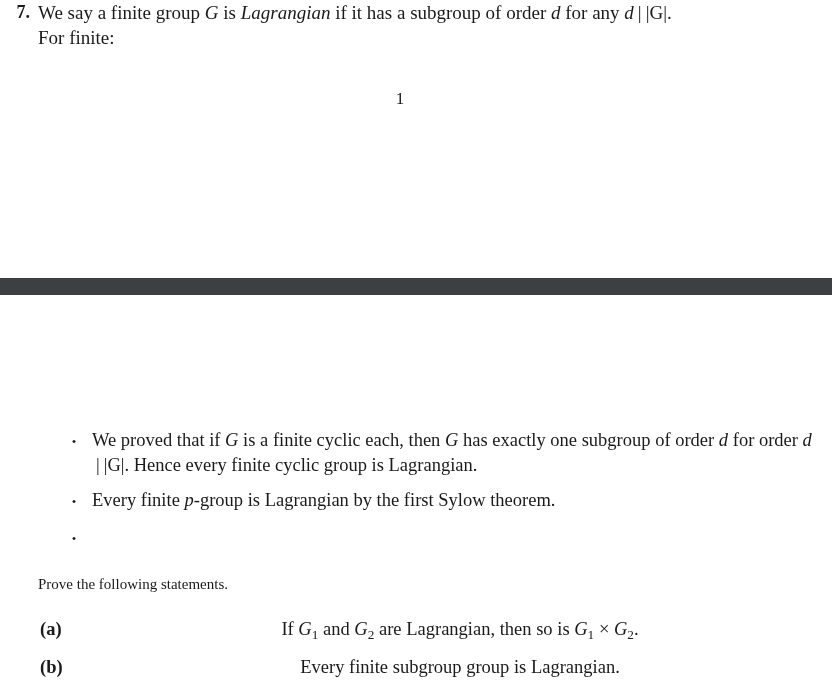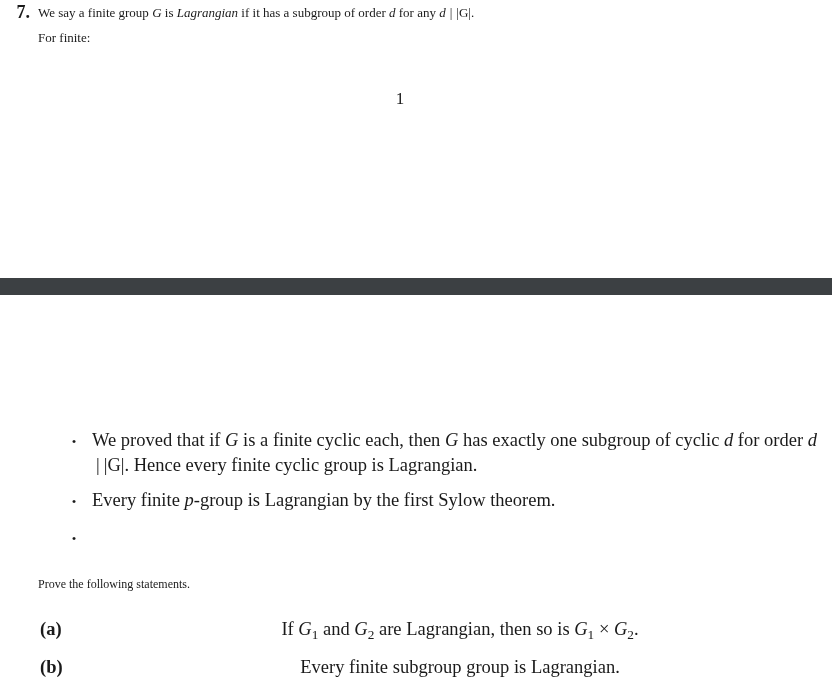--- a/index.html
+++ b/index.html
@@ -49,21 +49,21 @@
   .prob-num {
     font-weight: bold;
     font-size: 18px;
     line-height: 25px;
     width: 30px;
     text-align: right;
     padding-right: 8px;
     flex: 0 0 auto;
   }
   .prob-body {
-    font-size: 13px;
+    font-size: 19px;
     line-height: 25px;
     flex: 1 1 auto;
     padding-right: 4px;
   }
   .prob-body .line2 {
     display: block;
   }
 
   
   .page-number {
@@ -113,21 +113,21 @@
     flex: 1 1 auto;
     padding-left: 6px;
     padding-right: 14px;
   }
 
   
   .prove-line {
     position: absolute;
     left: 38px;
     top: 572px;
-    font-size: 12px;
+    font-size: 15px;
     line-height: 25px;
   }
 
   
   .parts {
     position: absolute;
     left: 0;
     top: 617px;
     width: 832px;
     font-size: 18.5px;
@@ -168,21 +168,21 @@
   <div class="page-number">1</div>
 
   <div class="separator"></div>
 
   <div class="bullets">
 
     <div class="bullet-item">
       <div class="bullet-dot">•</div>
       <div class="bullet-text">
         <span>We proved that if </span><span class="mi">G</span><span> is a finite cyclic each, then </span><span class="mi">G</span><span> has exactly one subgroup</span>
-        <span>of cyclic </span><span class="mi">d</span><span> for order </span><span class="mi">d</span><span class="divides">|</span><span class="abs mi">|G|</span><span>. Hence every finite cyclic group is Lagrangian.</span>
+        <span>of order </span><span class="mi">d</span><span> for order </span><span class="mi">d</span><span class="divides">|</span><span class="abs mi">|G|</span><span>. Hence every finite cyclic group is Lagrangian.</span>
       </div>
     </div>
 
     <div class="bullet-item">
       <div class="bullet-dot">•</div>
       <div class="bullet-text">
         <span>Every finite </span><span class="mi">p</span><span>-group is Lagrangian by the first Sylow theorem.</span>
       </div>
     </div>
 

